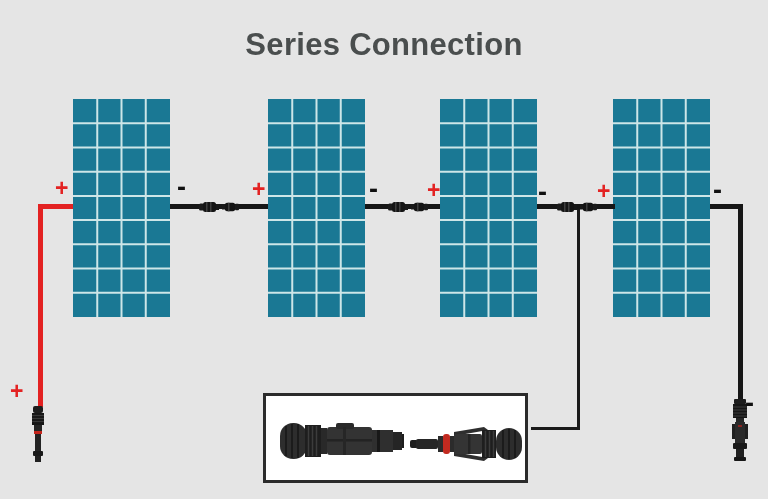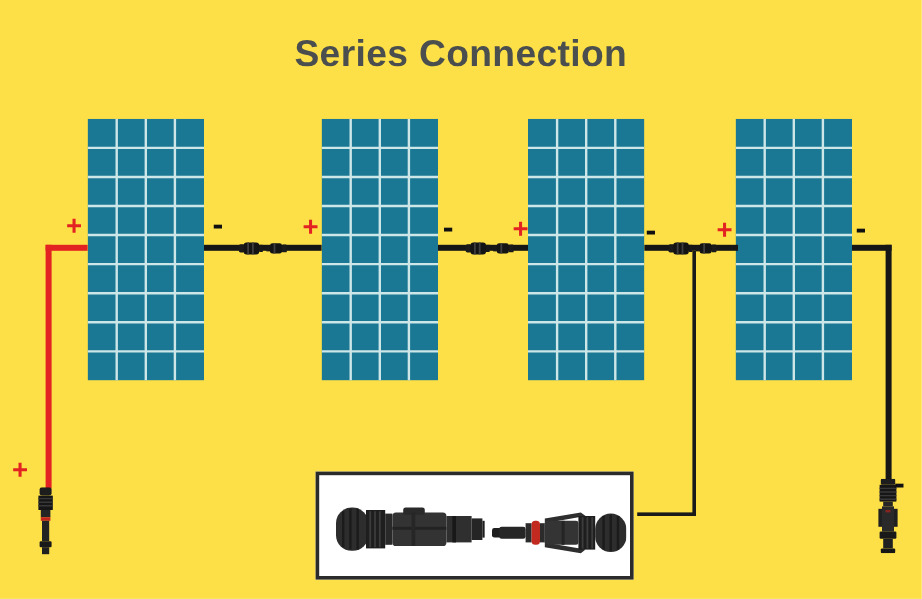--- a/index.html
+++ b/index.html
@@ -1,18 +1,18 @@
 <!DOCTYPE html>
 <html><head>
 <meta charset="utf-8">
 <style>
   html,body { margin:0; padding:0; }
   .canvas {
     position:relative; width:768px; height:499px;
-    background:#fde047; overflow:hidden;
+    background:#e5e5e5; overflow:hidden;
     font-family:"Liberation Sans", sans-serif;
   }
   .title {
     position:absolute; top:27px; left:0; width:768px;
     text-align:center; font-size:31px; font-weight:bold;
     color:#4a4e4e; letter-spacing:.3px;
   }
   .panel { position:absolute; top:99px; width:97px; height:218px; }
   .panel svg { display:block; width:100%; height:100%; }
   .p1 { left:73px; } .p2 { left:268px; } .p3 { left:440px; } .p4 { left:613px; }

